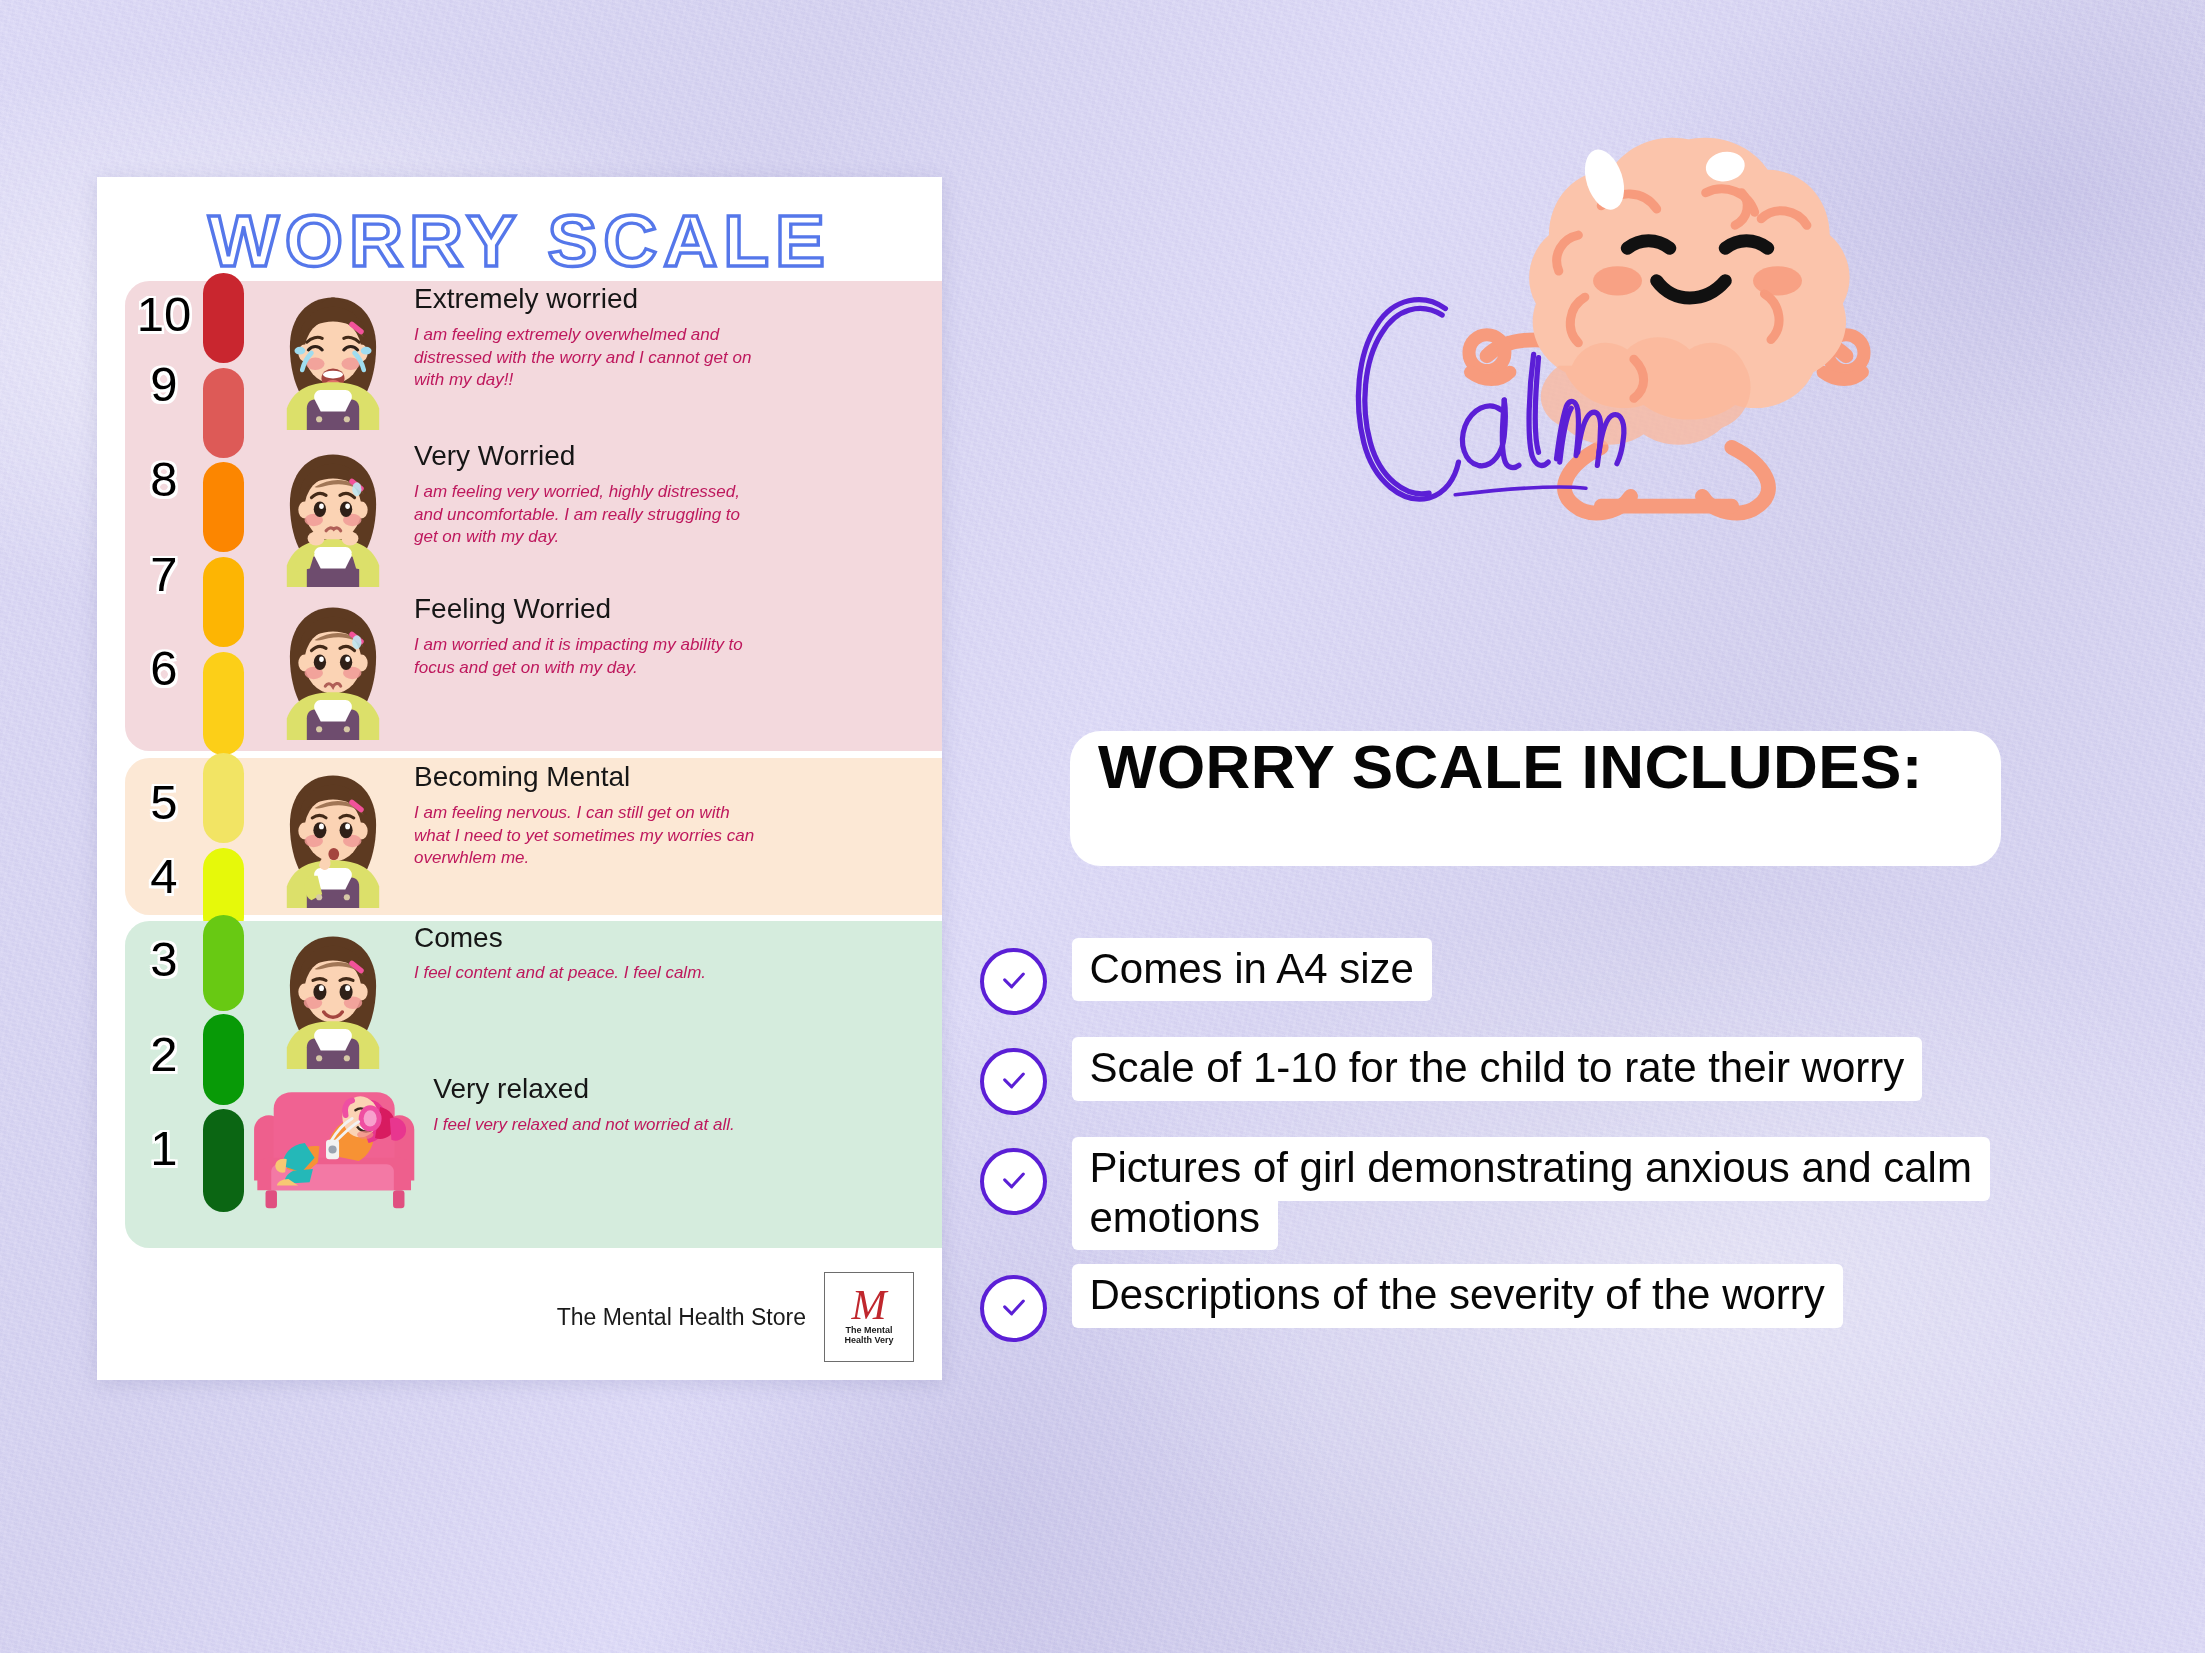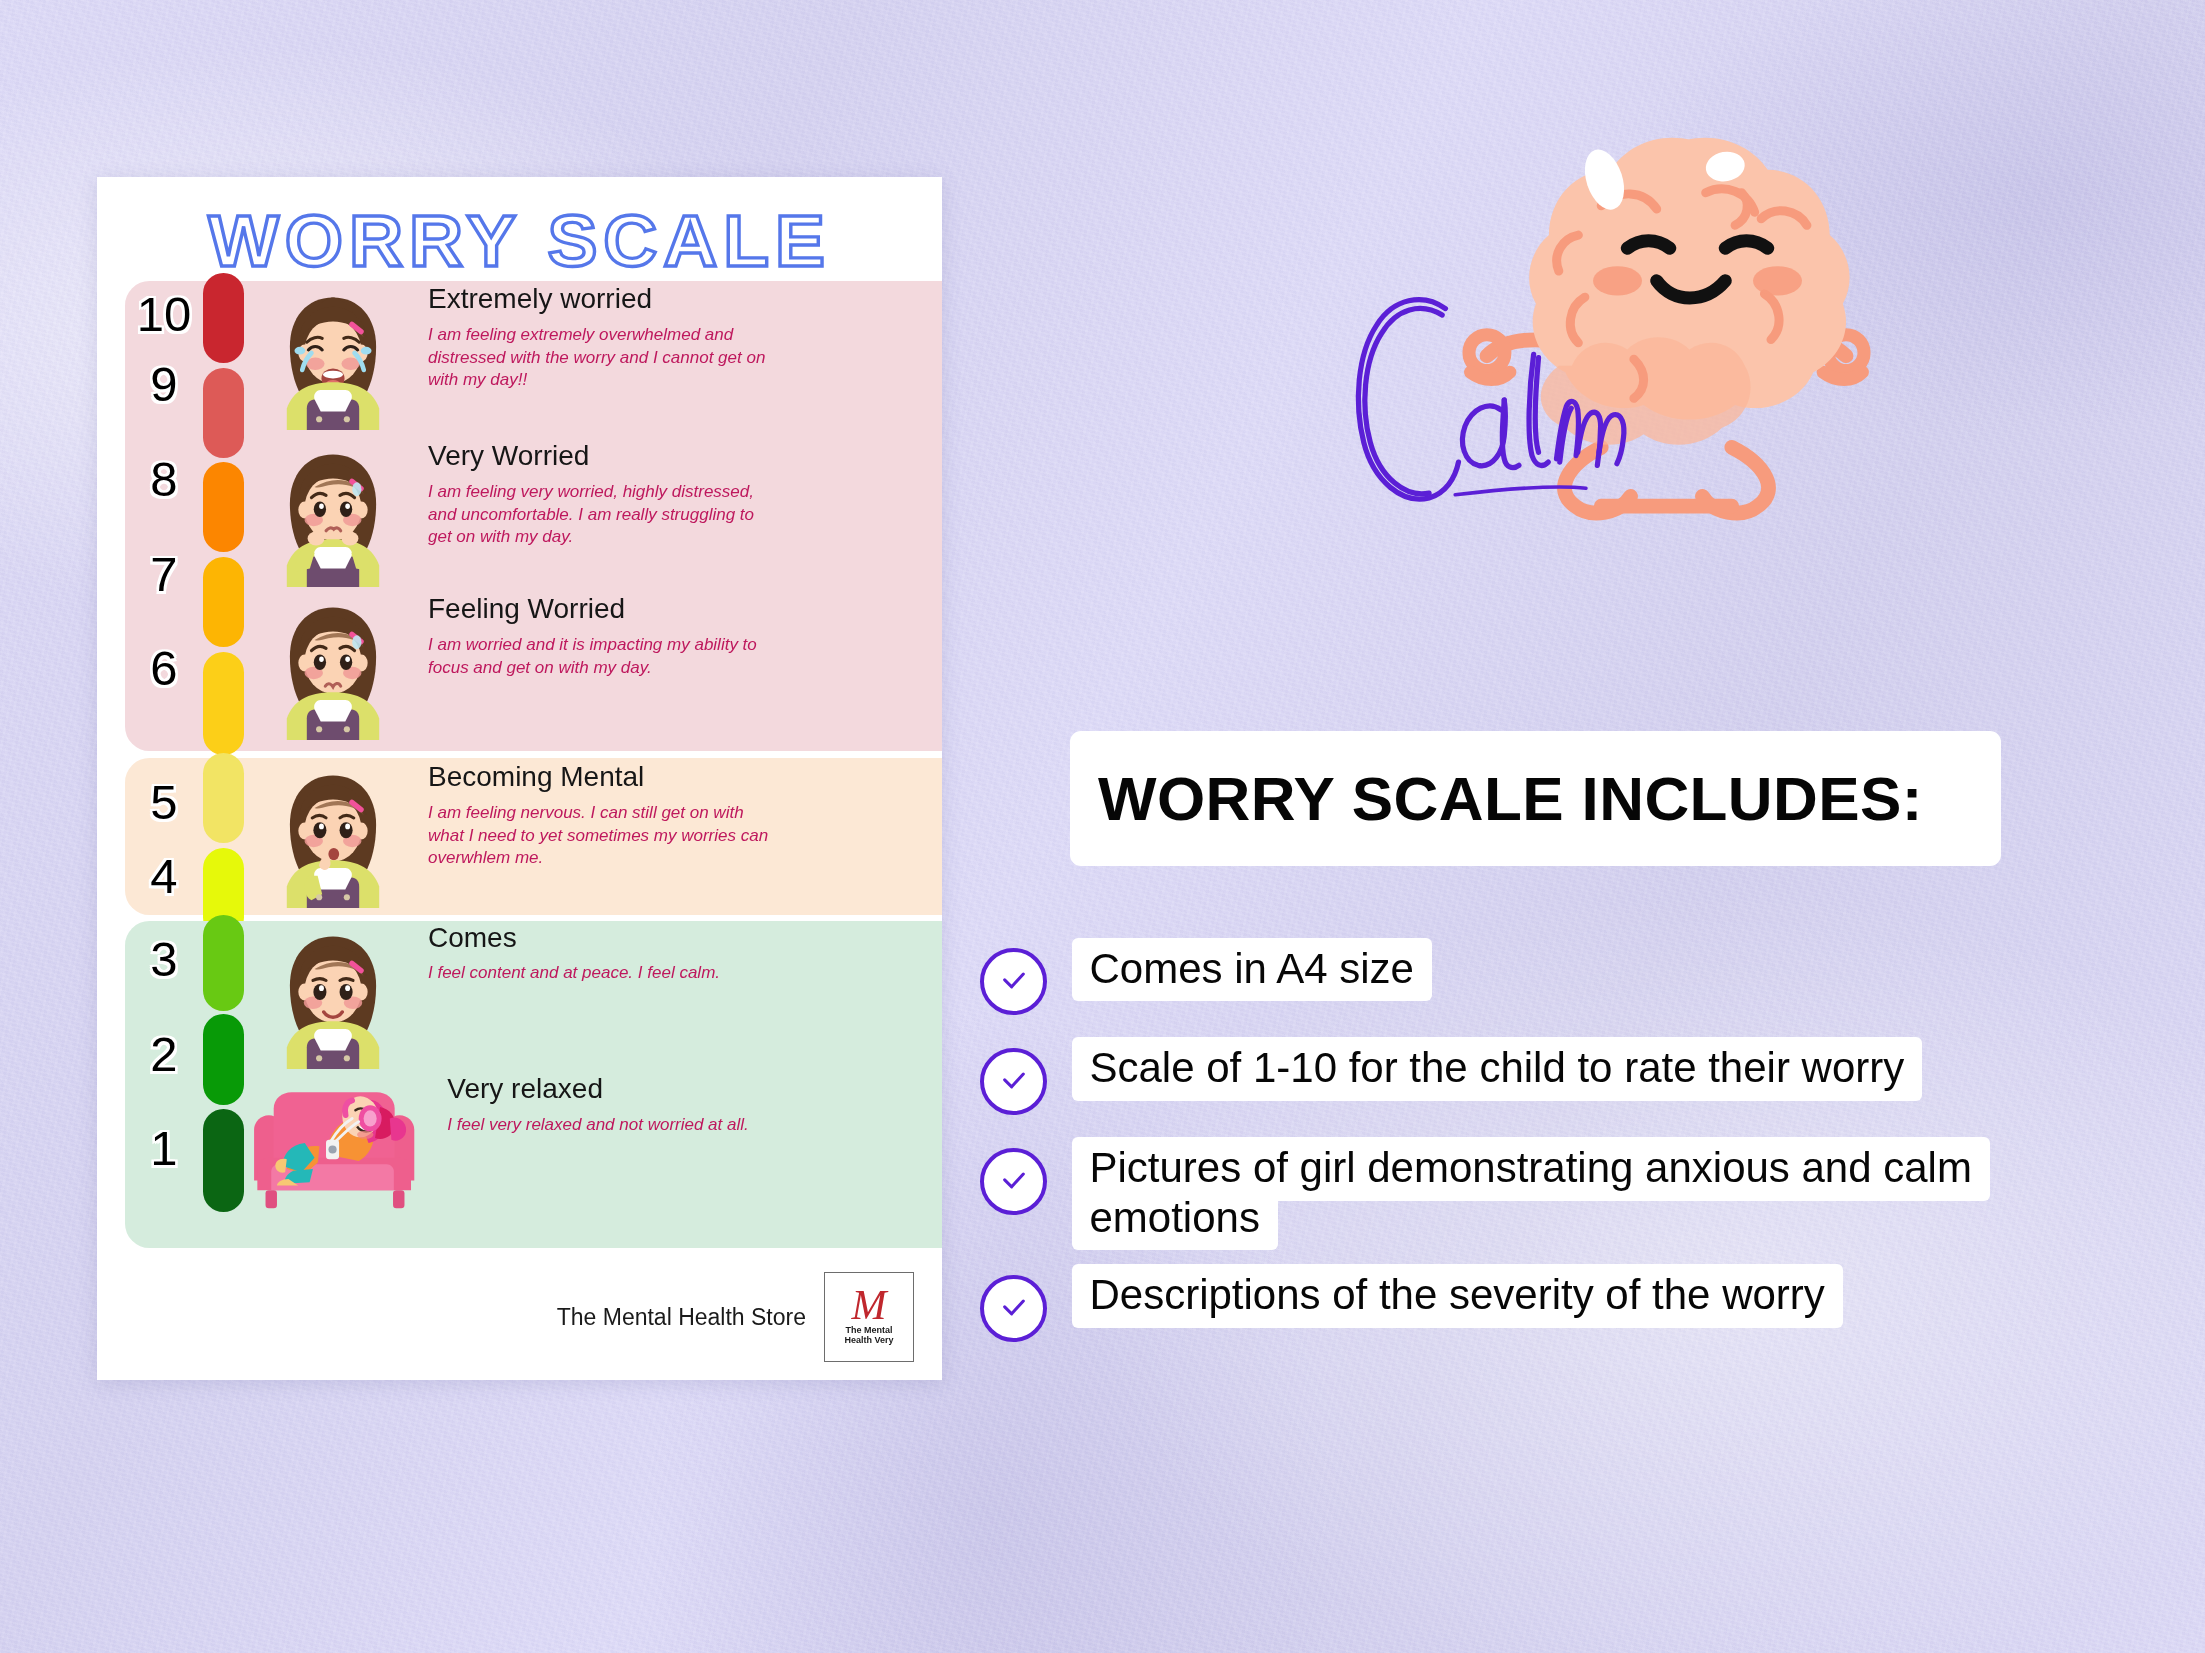--- a/index.html
+++ b/index.html
@@ -58,21 +58,21 @@
       -2.5px -2.5px 0 #fff, 2.5px -2.5px 0 #fff, -2.5px 2.5px 0 #fff, 2.5px 2.5px 0 #fff,
       0 -2.5px 0 #fff, 0 2.5px 0 #fff, -2.5px 0 0 #fff, 2.5px 0 0 #fff;
   }
   
   .pillcol{position:absolute;left:78px;top:0;width:41px;}
   .pill{position:absolute;left:0;width:41px;border-radius:20.4px;}
 
   
   .row{position:absolute;left:131px;display:flex;align-items:flex-start;}
   .avatar{width:154px;height:auto;flex:none;}
-  .rowtext{margin-left:18px;padding-top:8.2px;}
+  .rowtext{margin-left:4px;padding-top:8.2px;}
   .rowtitle{
     font-family:"Liberation Sans",sans-serif;
     font-weight:400;font-size:28px;color:#161616;line-height:1.1;
     margin:0 0 9px 0;
   }
   .rowdesc{
     font-family:"Liberation Sans",sans-serif;
     font-size:17px;color:#be185d;line-height:1.33;margin:0;max-width:343px;font-style:italic;
   }
 
@@ -87,21 +87,21 @@
   }
   .logo-box .lg-m{font-family:"Liberation Serif",serif;font-size:42px;color:#c0272d;line-height:.8;font-style:italic;font-weight:400;}
   .logo-box .lg-t{font-size:9px;line-height:1.12;text-align:center;color:#1b1b1b;font-weight:700;}
 
   
   .brain-wrap{position:absolute;left:1356px;top:98px;width:621px;height:555px;}
   .calm-script{position:absolute;left:1344px;top:253px;width:376px;height:294px;}
 
   .includes-box{
     position:absolute;left:1070px;top:731px;width:931px;height:135px;
-    background:#fff;border-radius:11px;display:flex;align-items:center;
+    background:#fff;border-radius:31px;display:flex;
   }
   .includes-box h2{
     margin:0;padding-left:28px;
     font-family:"Liberation Sans Narrow","Liberation Sans",sans-serif;
     font-weight:700;font-size:62px;letter-spacing:0.4px;color:#060606;
     white-space:nowrap;
   }
 
   .bullets{position:absolute;left:980px;top:943px;width:1160px;}
   .bullet{position:relative;display:flex;align-items:flex-start;margin-bottom:28px;}

